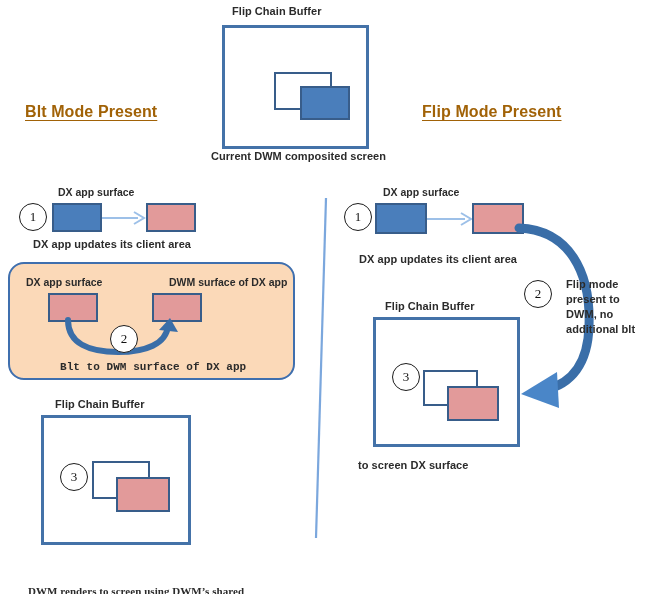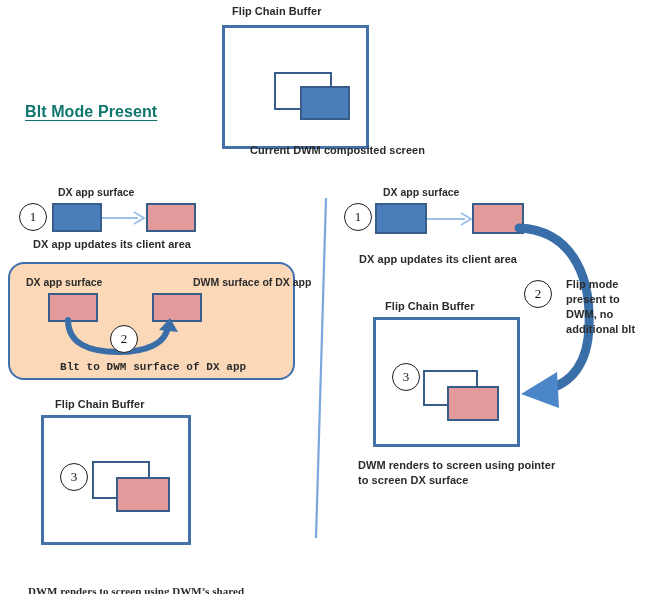--- a/index.html
+++ b/index.html
@@ -20,21 +20,21 @@
     left: 0; top: 0;
     width: 653px;
     height: 594px;
   }
   .abs { position: absolute; }
 
   
   .heading {
     font-size: 16px;
     font-weight: 600;
-    color: #0f766e;
+    color: #a16207;
     text-decoration: underline;
     text-underline-offset: 3px;
     white-space: nowrap;
     letter-spacing: 0.1px;
   }
   .caption {
     font-size: 11px;
     font-weight: 600;
     color: #2b2b2b;
     white-space: nowrap;
@@ -100,24 +100,25 @@
 <div id="canvas">
 
   <div class="abs caption" style="left:232px; top:5px;">Flip Chain Buffer</div>
 
   <div class="abs buffer-box" style="left:222px; top:25px; width:147px; height:124px;"></div>
 
   <div class="abs rect rect-white" style="left:274px; top:72px; width:58px; height:38px;"></div>
 
   <div class="abs rect rect-blue" style="left:300px; top:86px; width:50px; height:34px;"></div>
 
-  <div class="abs caption" style="left:211px; top:144px;margin-left:39px;">Current DWM composited screen</div>
+  <div class="abs caption" style="left:211px; top:150px;">Current DWM composited screen</div>
 
   <div class="abs heading" style="left:25px; top:103px;">Blt Mode Present</div>
 
+  <div class="abs heading" style="left:422px; top:103px;">Flip Mode Present</div>
 
   <svg class="abs" style="left:310px; top:198px; width:24px; height:340px;" viewBox="0 0 24 340">
     <line x1="16" y1="0" x2="6" y2="340" stroke="#7ba7dd" stroke-width="2.2"></line>
   </svg>
 
   <div class="abs step-circle" style="left:19px; top:203px;">1</div>
 
   <div class="abs small-label" style="left:58px; top:186px;">DX app surface</div>
 
   <div class="abs rect rect-blue" style="left:52px; top:203px; width:50px; height:29px;"></div>
@@ -128,21 +129,21 @@
   </svg>
 
   <div class="abs rect rect-pink" style="left:146px; top:203px; width:50px; height:29px;"></div>
 
   <div class="abs caption" style="left:33px; top:238px;">DX app updates its client area</div>
 
   <div class="abs orange-panel" style="left:8px; top:262px; width:287px; height:118px;"></div>
 
   <div class="abs small-label" style="left:26px; top:276px;">DX app surface</div>
 
-  <div class="abs small-label" style="left:157px; top:276px;padding-left:36px;">DWM surface of DX app</div>
+  <div class="abs small-label" style="left:133px; top:276px;padding-left:36px;">DWM surface of DX app</div>
 
   <div class="abs rect rect-pink" style="left:48px; top:293px; width:50px; height:29px;"></div>
 
   <div class="abs rect rect-pink" style="left:152px; top:293px; width:50px; height:29px;"></div>
 
   <svg class="abs" style="left:60px; top:318px; width:130px; height:44px;" viewBox="0 0 130 44">
     <path d="M8 2 C8 26, 30 34, 58 34 C86 34, 106 26, 108 8" fill="none" stroke="#3a6ea8" stroke-width="6" stroke-linecap="round"></path>
     <path d="M99 12 L110 0 L118 14 Z" fill="#3a6ea8"></path>
   </svg>
 
@@ -197,17 +198,16 @@
 
   <div class="abs buffer-box" style="left:373px; top:317px; width:147px; height:130px;"></div>
 
   <div class="abs step-circle" style="left:392px; top:363px;">3</div>
 
   <div class="abs rect rect-white" style="left:423px; top:370px; width:55px; height:36px;"></div>
 
   <div class="abs rect rect-pink" style="left:447px; top:386px; width:52px; height:35px;"></div>
 
   <div class="abs caption-wrap" style="left:358px; top:458px; width:290px;">
-    <div>DWM renders to screen using pointer</div>
     <div>to screen DX surface</div>
   </div>
 
 </div>
 
 </body></html>

